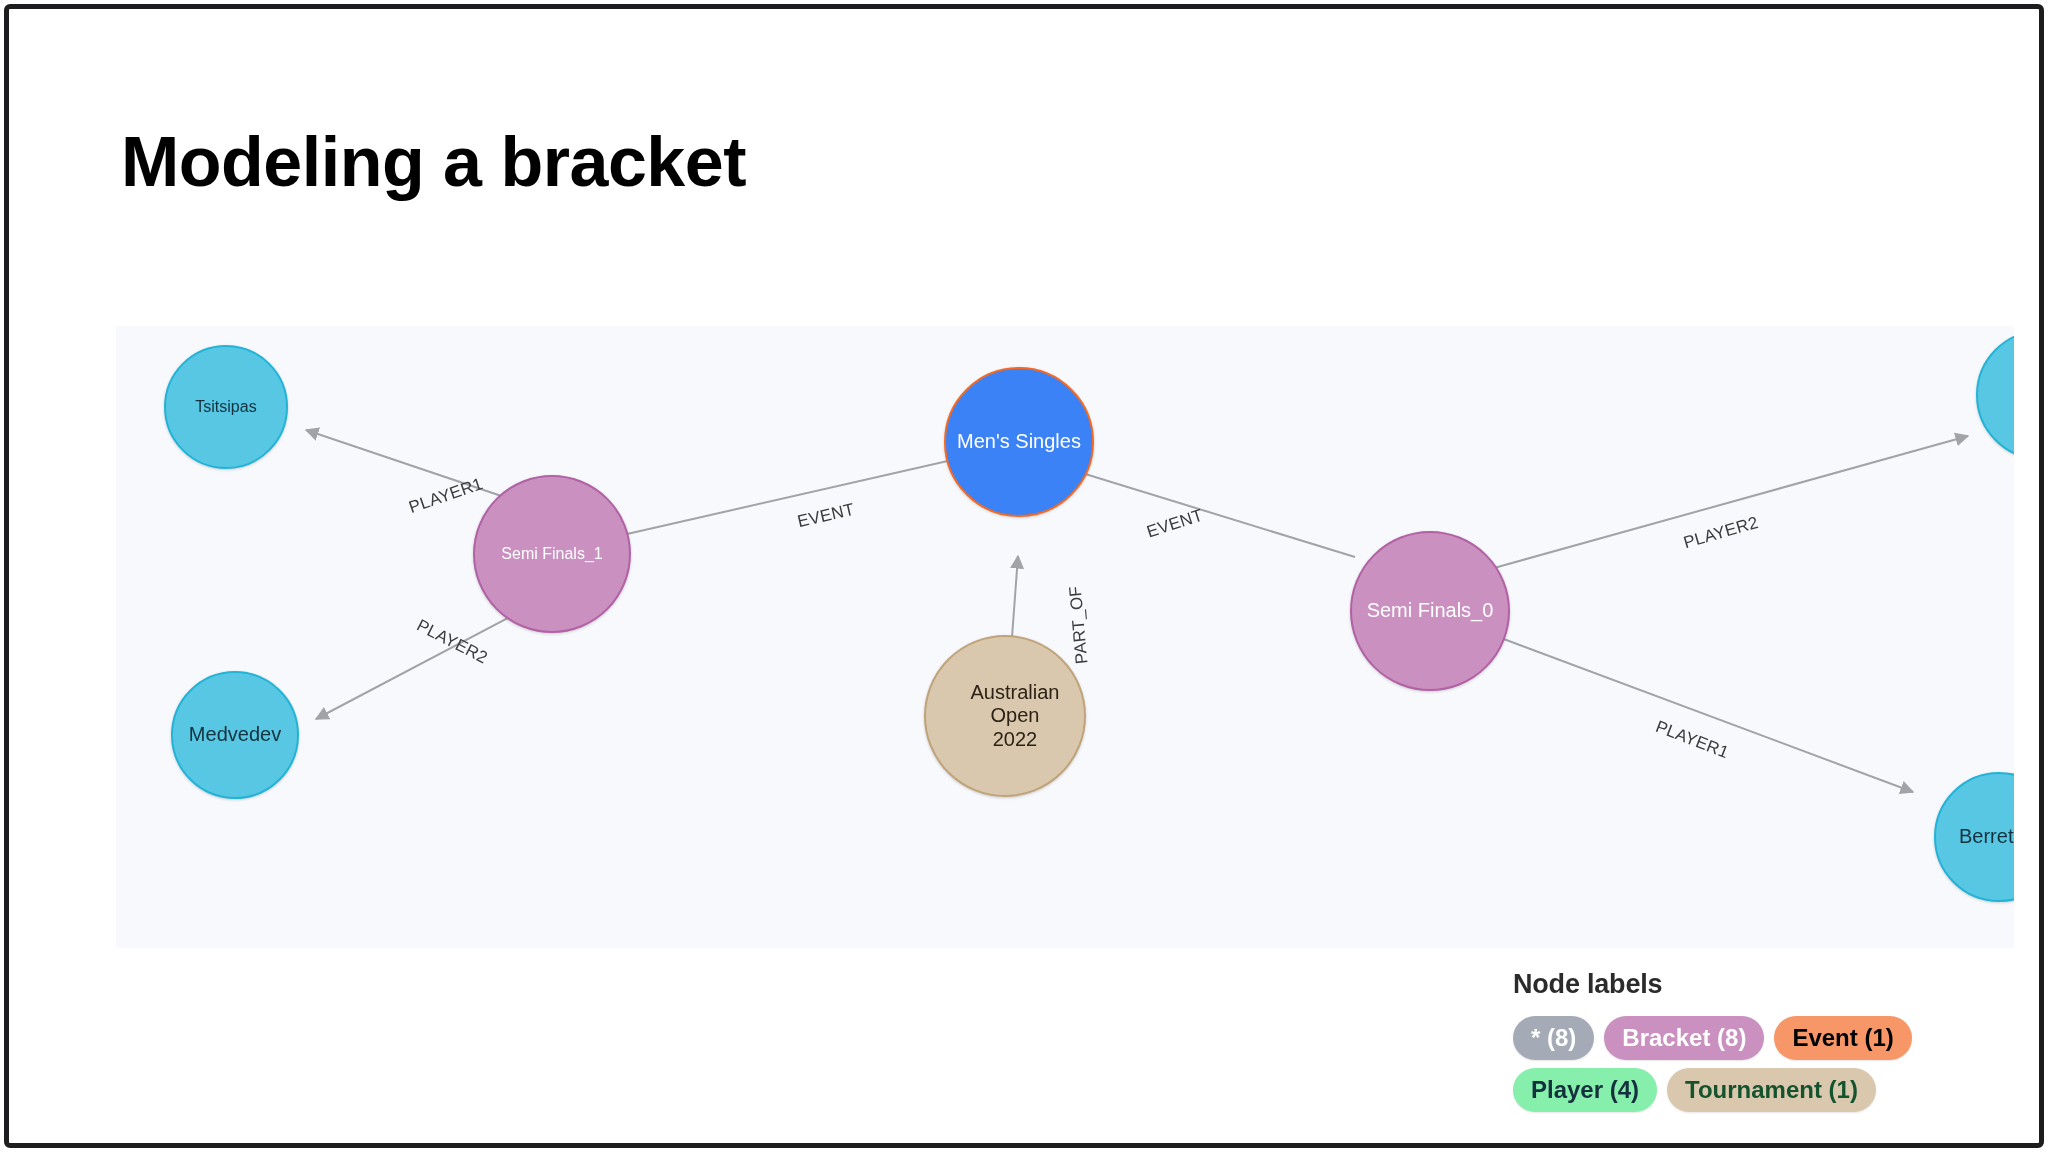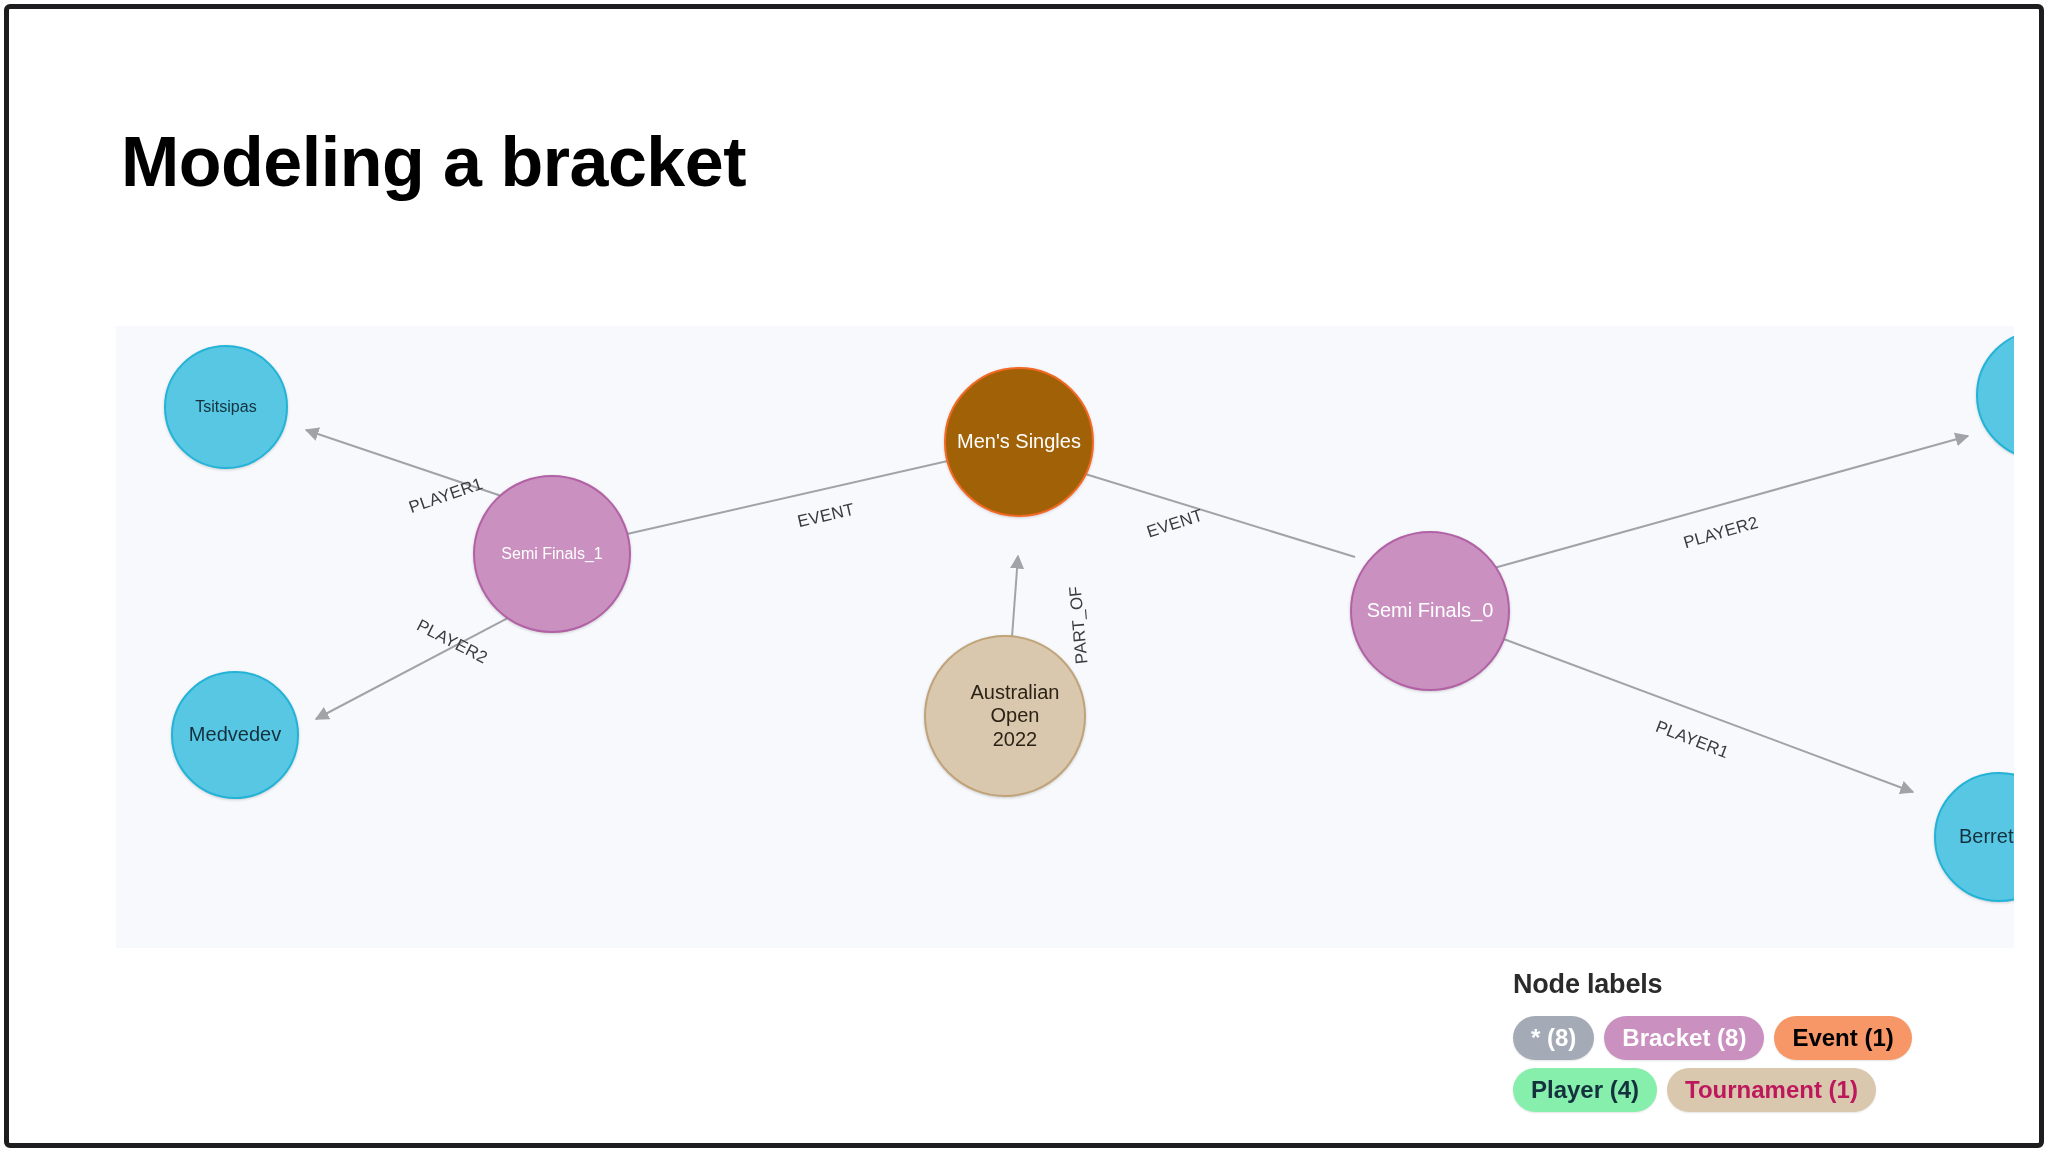--- a/index.html
+++ b/index.html
@@ -113,21 +113,21 @@
     <div id="nodes">
         <div class="node" style="left: 48px; top: 19px; width: 124px; height: 124px; background: rgb(87, 199, 227); border: 2px solid rgb(35, 179, 215);">
           <span class="node-label" style="color: rgb(20, 49, 61); font-size: 16px;">Tsitsipas</span>
         </div>
         <div class="node" style="left: 55px; top: 345px; width: 128px; height: 128px; background: rgb(87, 199, 227); border: 2px solid rgb(35, 179, 215);">
           <span class="node-label" style="color: rgb(20, 49, 61); font-size: 20px;">Medvedev</span>
         </div>
         <div class="node" style="left: 357px; top: 149px; width: 158px; height: 158px; background: rgb(201, 144, 192); border: 2px solid rgb(178, 97, 165);">
           <span class="node-label" style="color: rgb(255, 255, 255); font-size: 16px;">Semi Finals_1</span>
         </div>
-        <div class="node" style="left: 828px; top: 41px; width: 150px; height: 150px; background: #a16207; border: 2px solid rgb(243, 105, 36);">
+        <div class="node" style="left: 828px; top: 41px; width: 150px; height: 150px; background: #3b82f6; border: 2px solid rgb(243, 105, 36);">
           <span class="node-label" style="color: rgb(255, 255, 255); font-size: 20px;">Men's Singles</span>
         </div>
         <div class="node" style="left: 808px; top: 309px; width: 162px; height: 162px; background: rgb(217, 200, 174); border: 2px solid rgb(192, 163, 120);">
           <span class="node-label" style="color: rgb(44, 35, 22); font-size: 20px; margin-left: 20px;">Australian Open
 2022</span>
         </div>
         <div class="node" style="left: 1234px; top: 205px; width: 160px; height: 160px; background: rgb(201, 144, 192); border: 2px solid rgb(178, 97, 165);">
           <span class="node-label" style="color: rgb(255, 255, 255); font-size: 20px;">Semi Finals_0</span>
         </div>
         <div class="node" style="left: 1860px; top: 4px; width: 130px; height: 130px; background: rgb(87, 199, 227); border: 2px solid rgb(35, 179, 215);">
@@ -139,17 +139,17 @@
       </div>
   </div>
 
   <div id="legend">
     <div id="legend-title">Node labels</div>
     <div class="chip-row" id="chip-row">
         <div class="chip" style="background: rgb(165, 171, 182); color: rgb(255, 255, 255);">* (8)</div>
         <div class="chip" style="background: rgb(201, 144, 192); color: rgb(255, 255, 255);">Bracket (8)</div>
         <div class="chip" style="background: rgb(247, 151, 103); color: #000000;">Event (1)</div>
         <div class="chip" style="background: #86efac; color: rgb(20, 49, 61);">Player (4)</div>
-        <div class="chip" style="background: rgb(217, 200, 174); color: #be185d;">Tournament (1)</div>
+        <div class="chip" style="background: rgb(217, 200, 174); color: #14532d;">Tournament (1)</div>
       </div>
   </div>
 
 </div>
 
 </body></html>

